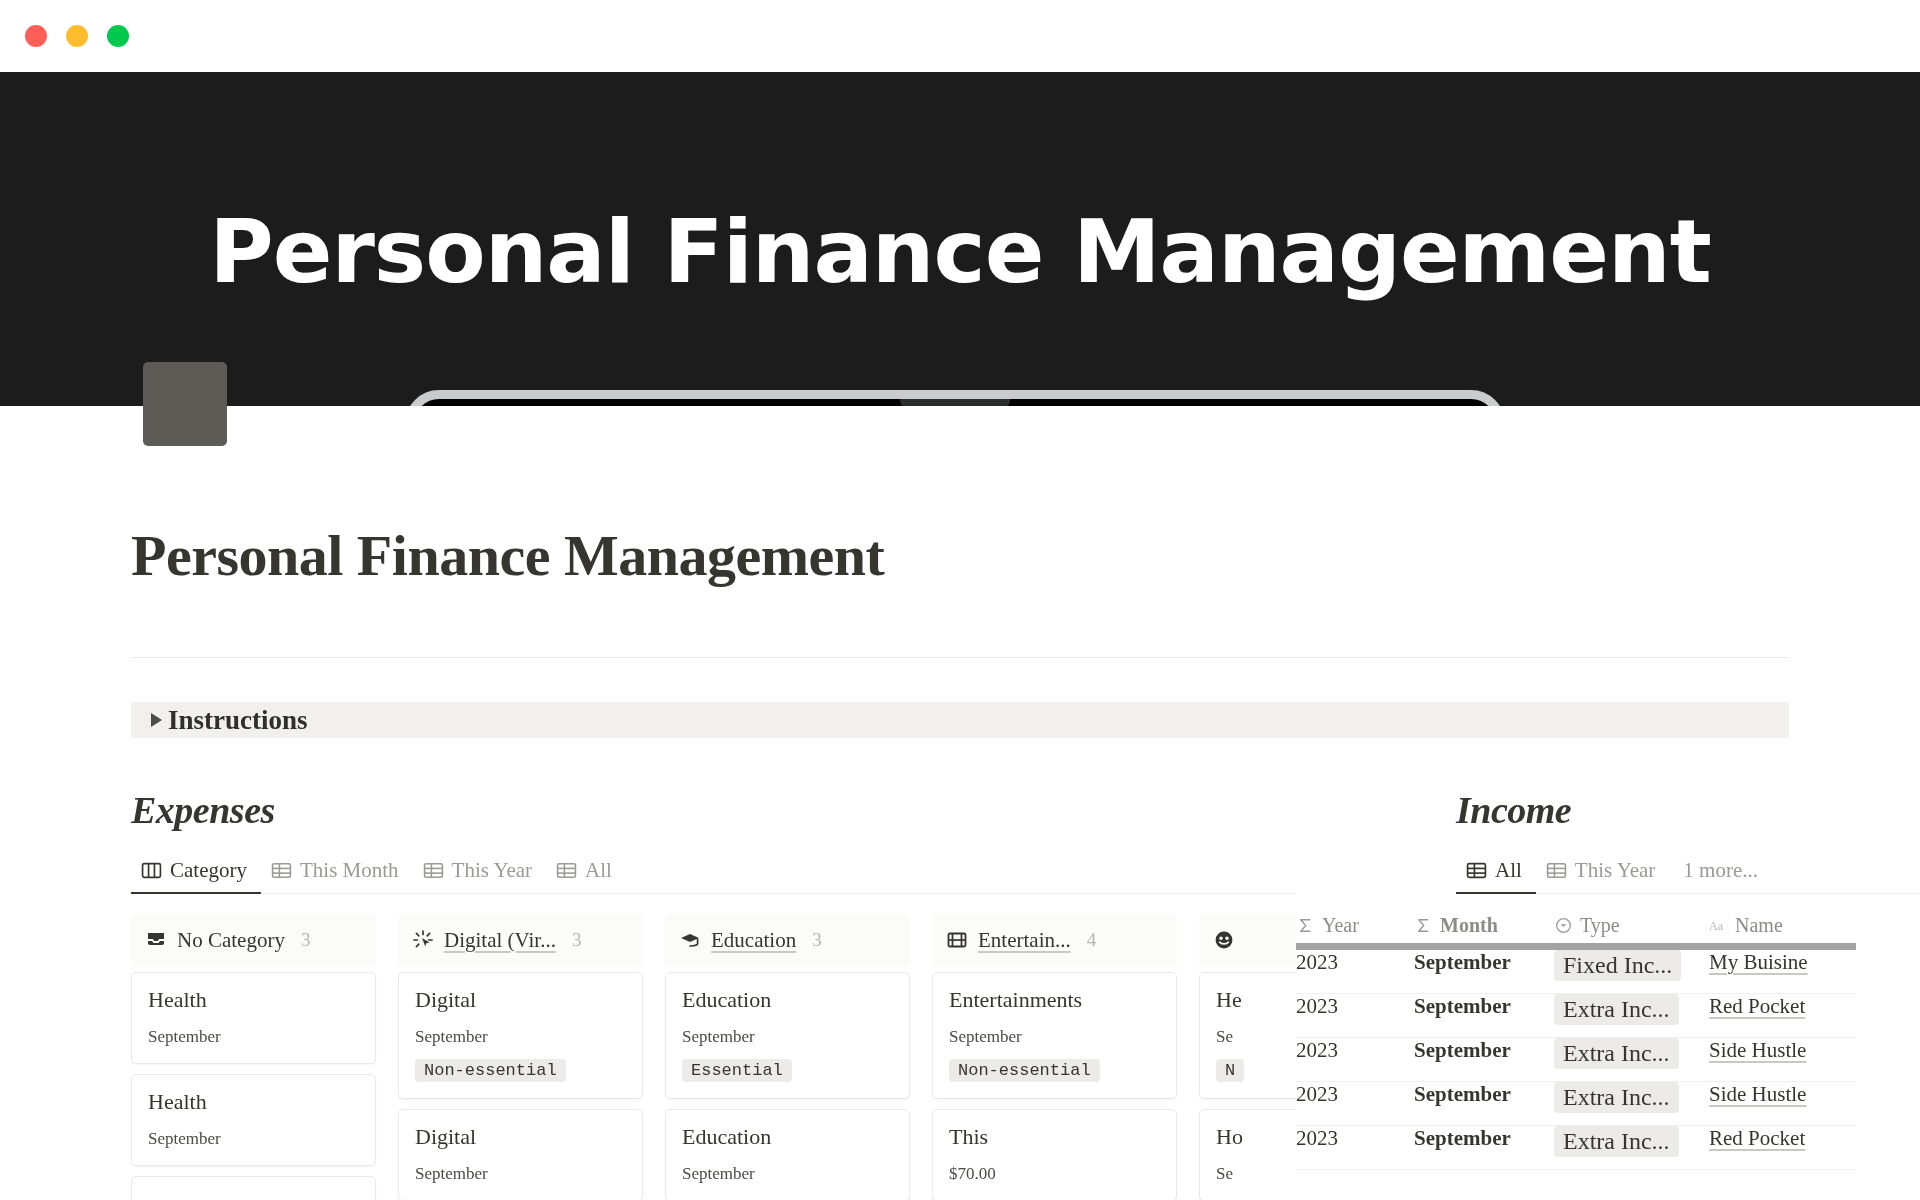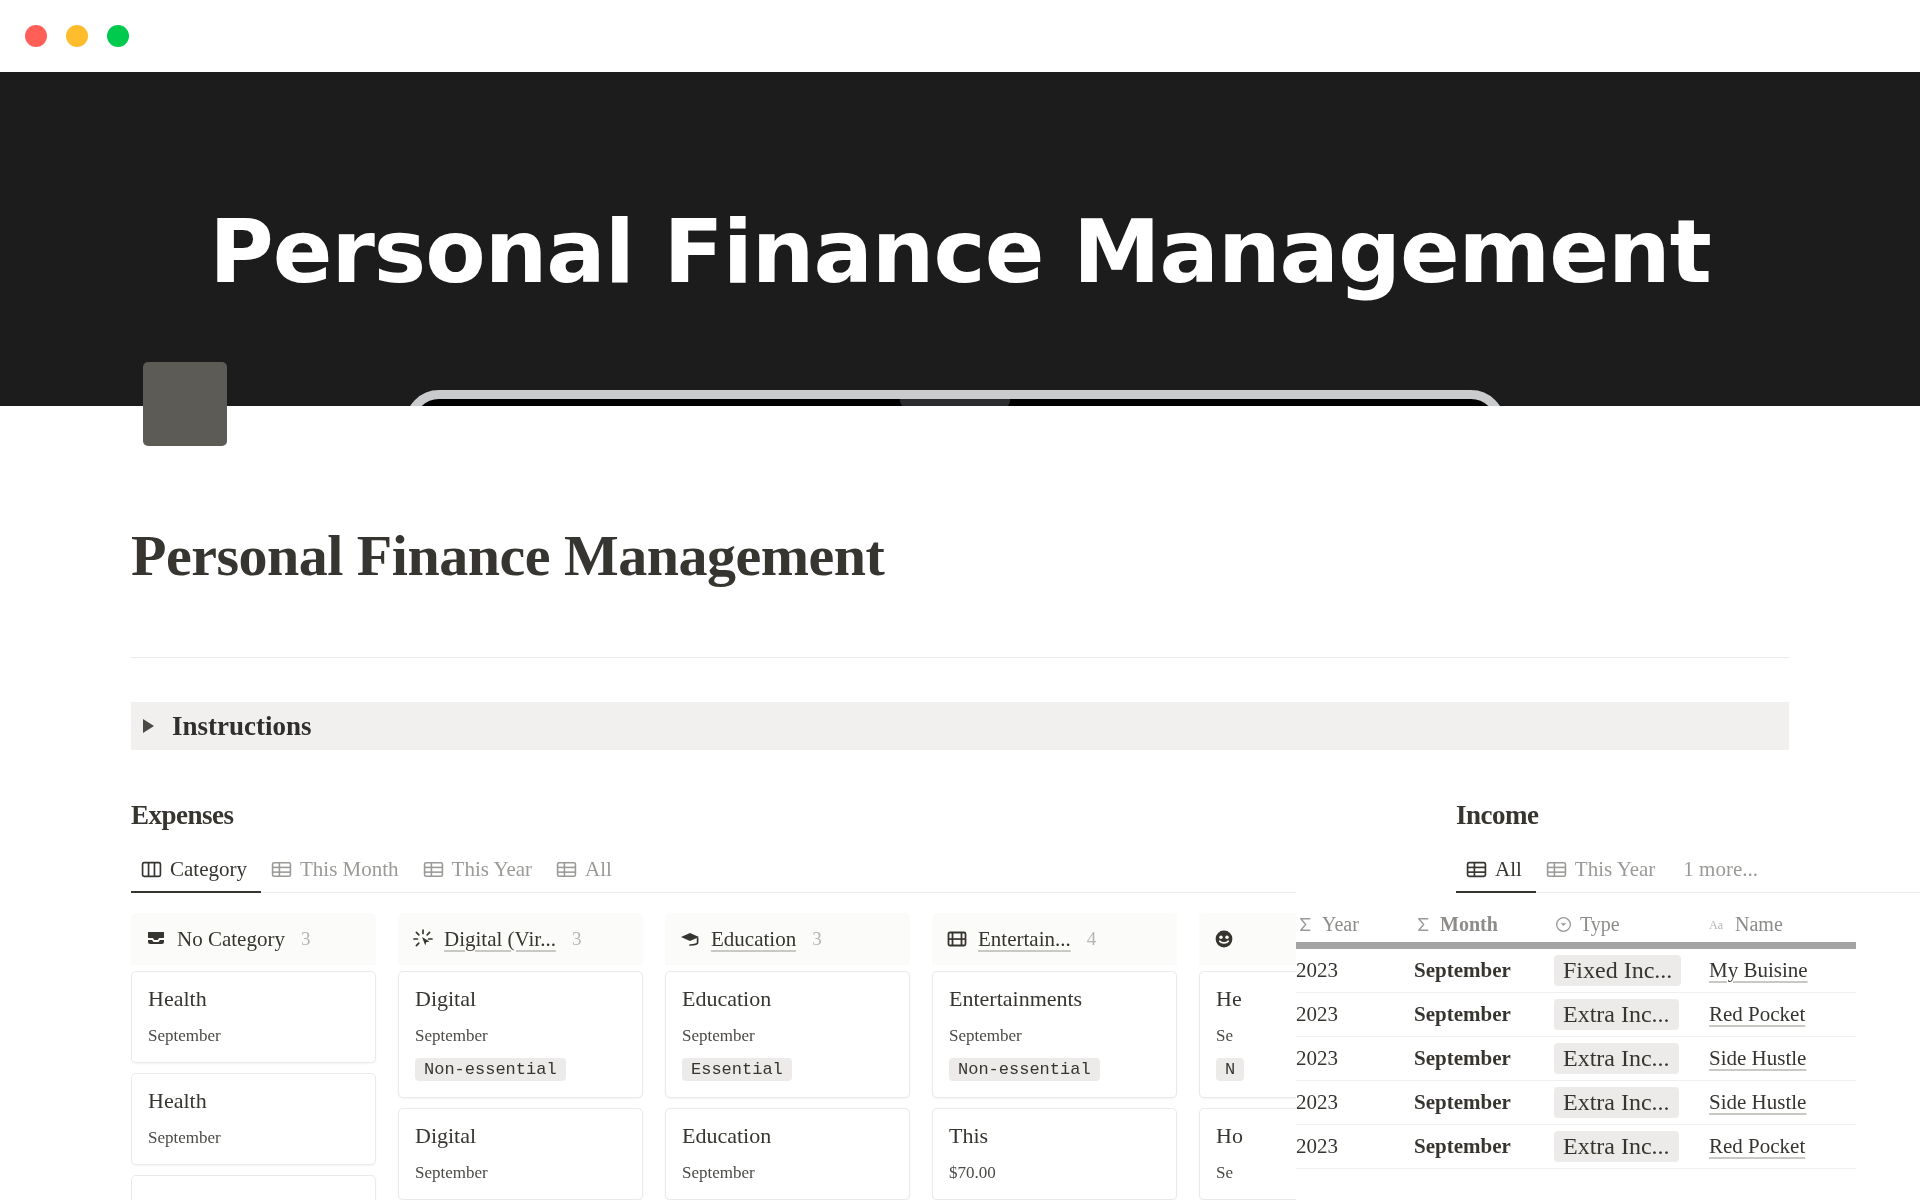--- a/index.html
+++ b/index.html
@@ -72,44 +72,44 @@
   }
   .divider {
     margin: 68px 131px 0 131px;
     height: 1px; background: #e9e9e7;
   }
 
   
   .toggle-block {
     margin: 44px 131px 0 131px;
     background: #f1f0ee;
-    height: 48px;
-    display: flex; align-items: center; gap: 18px;
-    padding-left: 12px;
+    height: 36px;
+    display: flex; align-items: center; gap: 6px;
+    padding-left: 20px;
   }
   .toggle-tri {
     width: 0; height: 0;
     border-left: 11px solid #4c4a45;
     border-top: 7px solid transparent;
     border-bottom: 7px solid transparent;
   }
   .toggle-label { font-size: 27px; font-weight: 700; color: #2f2f2e; }
 
   
   .columns {
     display: flex;
     margin: 50px 0 0 0;
     padding: 0 0 0 131px;
     gap: 0;
   }
   .col-expenses { width: 1165px; }
   .col-income   { width: 624px; }
 
   .db-title {
-    font-size: 27px; font-weight: 700;
+    font-size: 38px; font-style: italic; font-weight: 700;
     color: #37352f; letter-spacing: -0.5px;
   }
   .db-title.income-title { margin-left: 160px; }
 
   .view-tabs {
     display: flex; align-items: flex-end; gap: 0;
     margin-top: 26px;
     border-bottom: 1px solid #ececea;
   }
   .view-tabs.income-tabs { margin-left: 160px; }
@@ -166,21 +166,21 @@
   .inc-table { margin-top: 20px; margin-left: 0; width: 560px; }
   .inc-head {
     display: flex; border-bottom: 7px solid #a3a3a3; padding-bottom: 6px;
   }
   .inc-head .th {
     display: flex; align-items: center; gap: 7px;
     font-size: 20px; color: #8d8c89;
   }
   .th .thico { width: 19px; height: 19px; display: block; }
   .inc-row {
-    display: flex; align-items: center;
+    display: flex; align-items: flex-start;
     border-bottom: 1px solid #f0efed;
     height: 44px;
   }
   .inc-row .td { font-size: 21px; color: #37352f; display: flex; align-items: center; }
   .c-year  { width: 118px; flex: 0 0 118px; }
   .c-month { width: 140px; flex: 0 0 140px; font-weight: bold; }
   .c-type  { width: 155px; flex: 0 0 155px; }
   .c-name  { width: 150px; flex: 0 0 150px; overflow: hidden; white-space: nowrap; }
   .type-pill {
     background: #ecebe9; color: #37352f;

